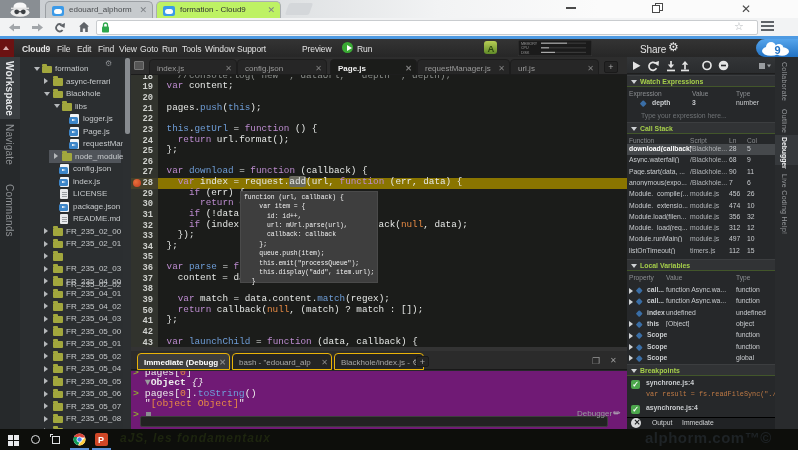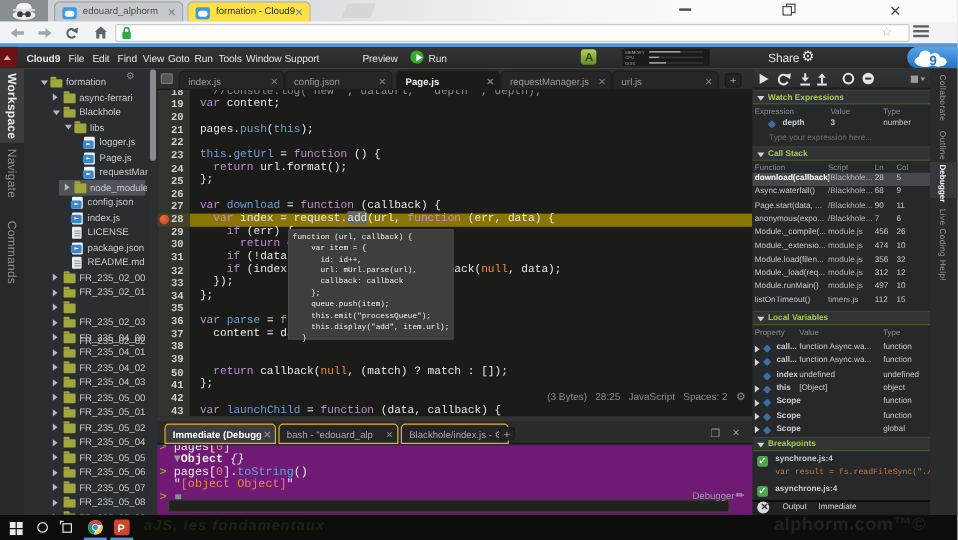--- a/index.html
+++ b/index.html
@@ -119,21 +119,21 @@
 <rect x="3" y="6.6" width="18" height="1.5" fill="#e4e4e4"></rect>
 <circle cx="8.7" cy="10.8" r="2.4" fill="#3a3e42"></circle>
       <circle cx="15.3" cy="10.8" r="2.4" fill="#3a3e42"></circle>
 <rect x="10.8" y="10.2" width="2.4" height="1.1" fill="#3a3e42"></rect>
     </svg>
 <div class="abs ctab" style="left:45px;width:108px;background:#c6cacd;">
       <div class="c9ico"></div>
       <span style="position:absolute;left:23px;top:3px;">edouard_alphorm</span>
       <span class="cx">✕</span>
     </div>
-<div class="abs ctab" style="left:156px;width:103px;background:#fde047;border-color:#aaaeb1;">
+<div class="abs ctab" style="left:156px;width:125px;background:#bef264;border-color:#aaaeb1;">
       <div class="c9ico"></div>
       <span style="position:absolute;left:23px;top:3px;color:#2f3133;">formation - Cloud9</span>
       <span class="cx">✕</span>
     </div>
 <div class="abs" style="left:287px;top:3px;width:24px;height:12px;background:#d4d7da;border-radius:2px;transform:skewX(-20deg);"></div>
 <div class="abs" style="left:566px;top:7px;width:10px;height:1.5px;background:#4a4a4a;"></div>
 <div class="abs" style="left:655px;top:3px;width:8px;height:8px;border:1.4px solid #4a4a4a;background:#fff;"></div>
 <div class="abs" style="left:652px;top:5px;width:8px;height:8px;border:1.4px solid #4a4a4a;background:#fff;"></div>
 <div class="abs" style="left:741px;top:2px;font-size:12px;color:#4a4a4a;">✕</div>
 <div class="abs" id="toolbar"></div>
@@ -412,34 +412,34 @@
 <div class="cline" style="top:91.44000000000001px;"> <span class="k">var</span> <span class="f">download</span> = <span class="k">function</span> (callback) {</div>
 <div class="cline" style="top:102.07000000000001px;">   <span class="k">var</span> index = request.<span class="addbox">add</span>(url, <span class="k">function</span> (err, data) {</div>
 <div class="cline" style="top:112.70000000000002px;">     <span class="k">if</span> (err) {</div>
 <div class="cline" style="top:123.33000000000001px;">       <span class="k">return</span> callback(err);</div>
 <div class="cline" style="top:133.96px;">     <span class="k">if</span> (!data) <span class="k">return</span>;</div>
 <div class="cline" style="top:144.59px;">     <span class="k">if</span> (index == content.length) callback(<span class="o">null</span>, data);</div>
 <div class="cline" style="top:155.22000000000003px;">   });</div>
 <div class="cline" style="top:165.85000000000002px;"> };</div>
 <div class="cline" style="top:187.11px;"> <span class="k">var</span> <span class="f">parse</span> = <span class="k">function</span> (data) {</div>
 <div class="cline" style="top:197.74px;">   content = data.content;</div>
+<div class="cline" style="top:219.00000000000003px;">   <span class="k">var</span> match = data.content.<span class="f">match</span>(regex);</div>
 <div class="cline" style="top:229.63000000000002px;">   <span class="k">return</span> callback(<span class="o">null</span>, (match) ? match : []);</div>
 <div class="cline" style="top:240.26000000000002px;"> };</div>
 <div class="cline" style="top:261.52px;"> <span class="k">var</span> <span class="f">launchChild</span> = <span class="k">function</span> (data, callback) {</div>
 <div id="tooltip" style="left:109px;top:116px;width:138px;height:92px;padding:1px 0 0 3px;">function (url, callback) {
     var item = {
       id: id++,
       url: mUrl.parse(url),
       callback: callback
     };
     queue.push(item);
     this.emit("processQueue");
     this.display("add", item.url);
   }</div>
-<div id="statusbar">(3 Bytes) &nbsp; 28:25 &nbsp; JavaScript &nbsp; Spaces: 2 &nbsp; <span style="font-size:9px;">⚙</span></div>
 </div>
 <div class="abs" id="constrip"></div>
 <div class="abs" id="ctabbar"></div>
 <div class="contab act" style="left:137px;width:93px;">
         <span style="position:absolute;left:6px;top:3.5px;white-space:nowrap;overflow:hidden;max-width:81px;">Immediate (Debugg</span>
         <span style="position:absolute;right:3px;top:3.5px;font-size:8px;color:#888;">✕</span>
       </div>
 <div class="contab" style="left:232px;width:100px;">
         <span style="position:absolute;left:6px;top:3.5px;white-space:nowrap;overflow:hidden;max-width:88px;">bash - "edouard_alp</span>
         <span style="position:absolute;right:3px;top:3.5px;font-size:8px;color:#888;">✕</span>

